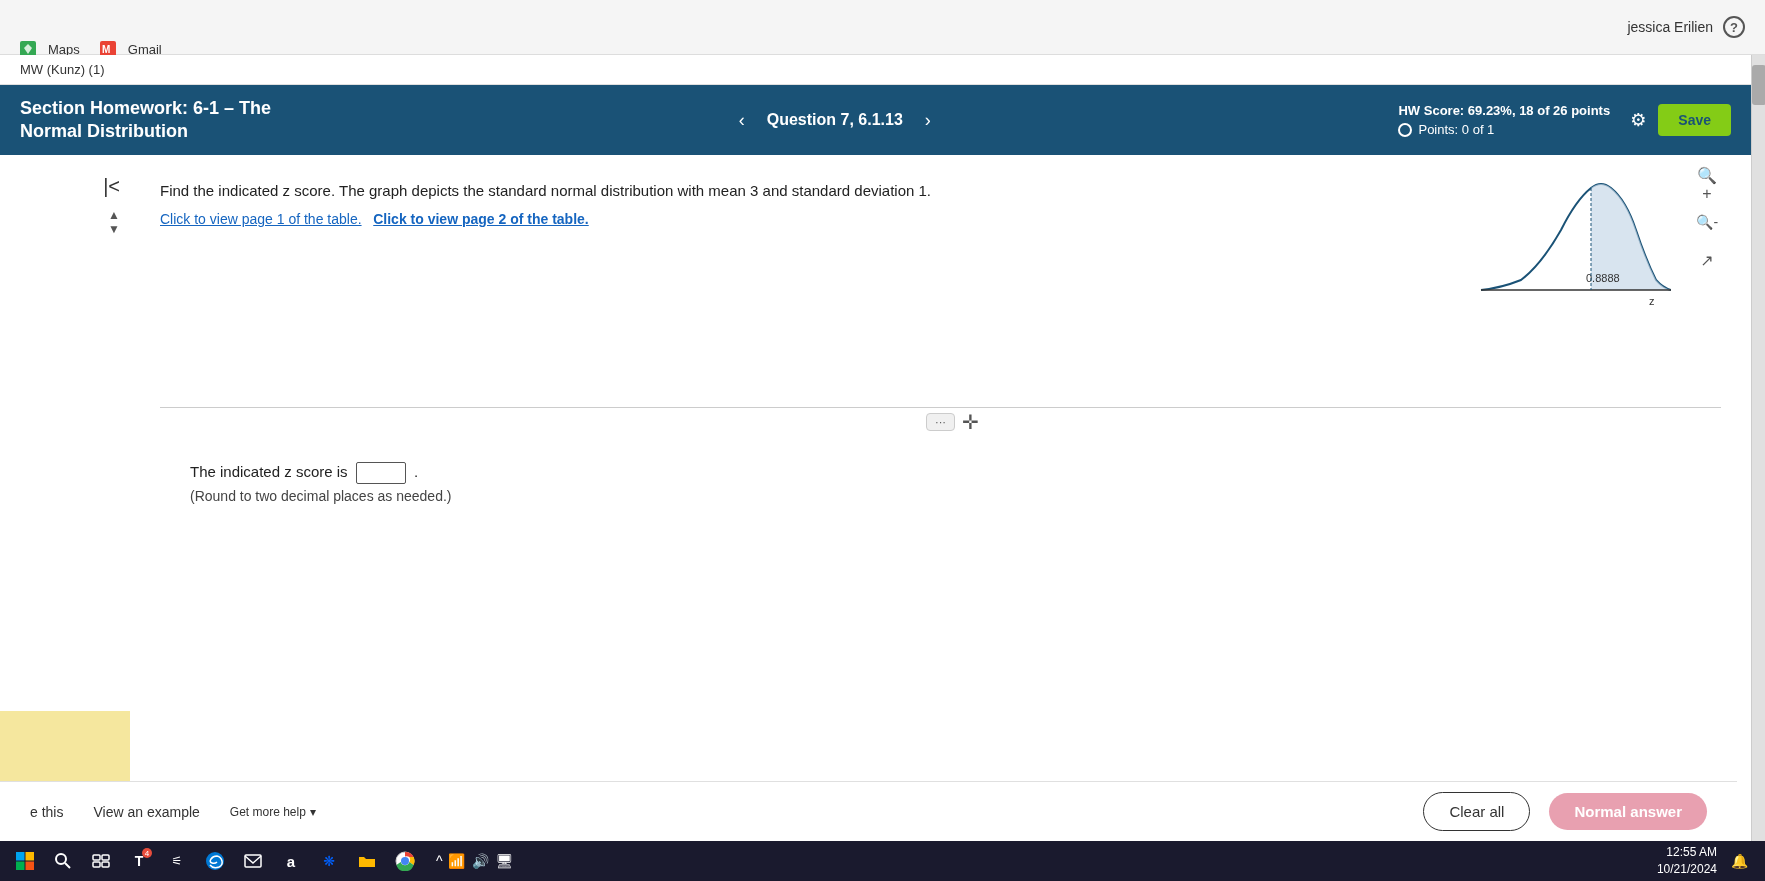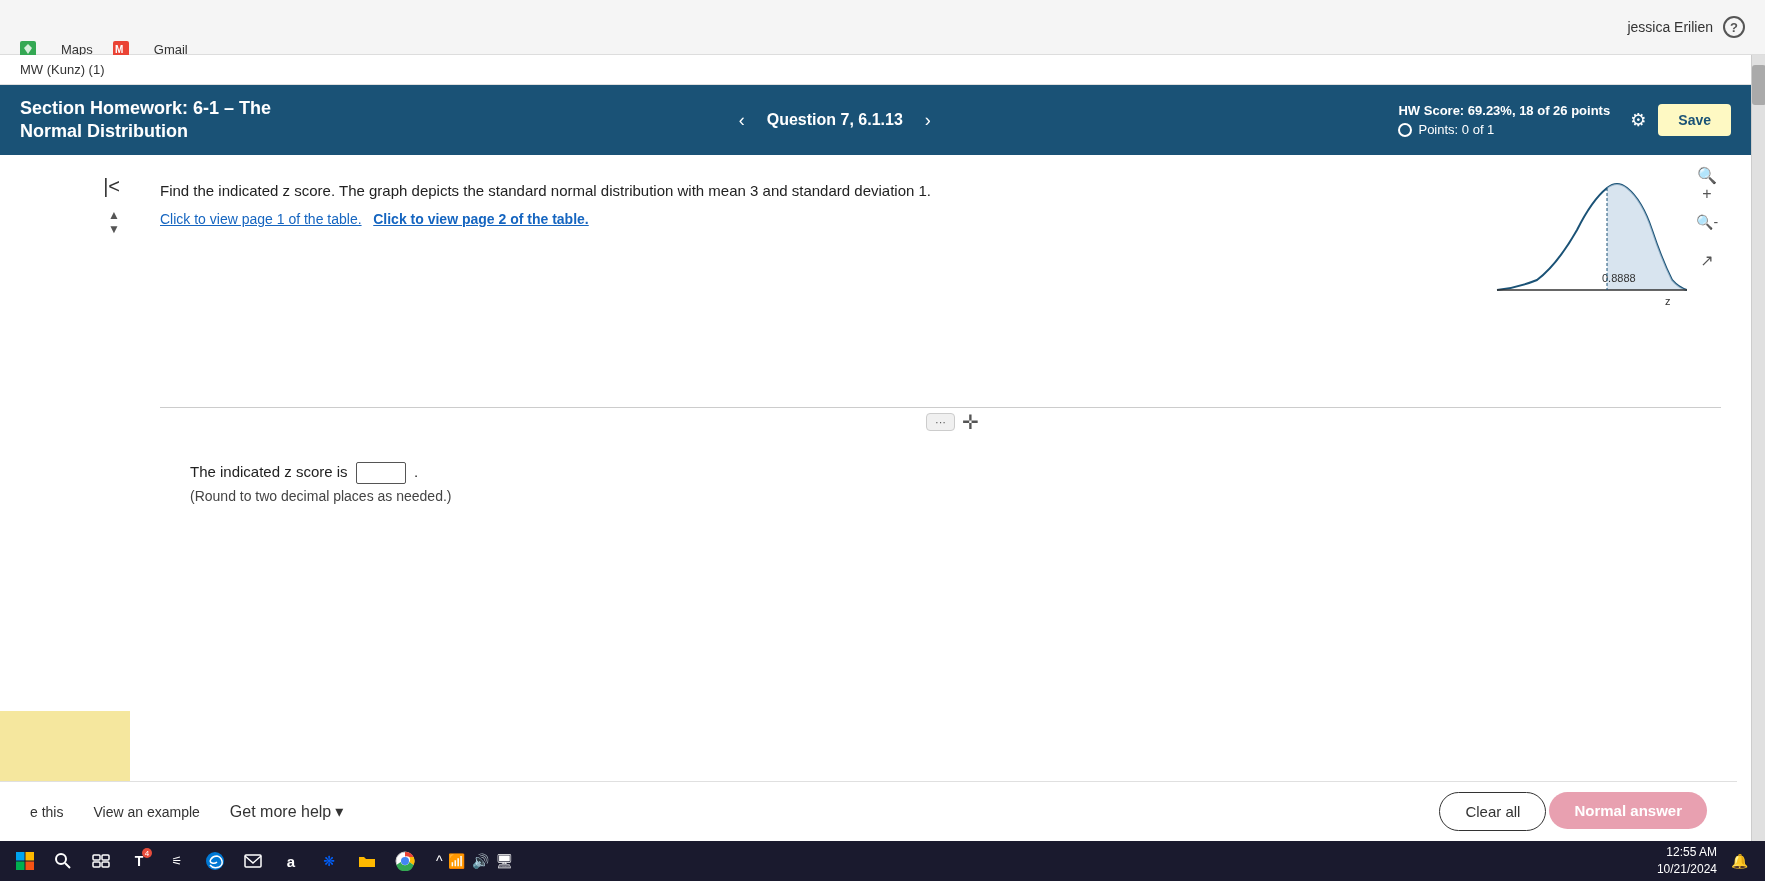--- a/index.html
+++ b/index.html
@@ -11,21 +11,21 @@
       top: 0; left: 0; right: 0;
       height: 55px;
       background: #f5f5f5;
       display: flex;
       align-items: center;
       padding: 0 20px;
       gap: 20px;
       border-bottom: 1px solid #ddd;
     }
     .browser-tab {
-      display: flex; align-items: center; gap: 25px;
+      display: flex; align-items: center; gap: 12px;
       font-size: 13px; color: #333;
       cursor: pointer;
       margin-top: 44px;
     }
     .browser-tab svg { width: 16px; height: 16px; }
     .user-info {
       margin-left: auto;
       display: flex; align-items: center; gap: 10px;
       font-size: 14px; color: #333;
     }
@@ -199,21 +199,21 @@
     .table-links a {
       color: #1565c0;
       text-decoration: underline;
       cursor: pointer;
     }
 
     
     .graph-container {
       position: absolute;
       top: 15px;
-      right: 64px;
+      right: 80px;
       width: 200px;
       height: 160px;
     }
     .graph-icons {
       position: absolute;
       right: 30px;
       top: 15px;
       display: flex;
       flex-direction: column;
       gap: 10px;
@@ -309,27 +309,27 @@
       gap: 30px;
     }
     .bottom-link {
       font-size: 14px;
       color: #333;
       cursor: pointer;
       text-decoration: none;
     }
     .get-more-help {
       display: flex; align-items: center; gap: 4px;
-      font-size: 16px; color: #333; cursor: pointer;
+      font-size: 12px; color: #333; cursor: pointer;
     }
     .bottom-actions {
       margin-left: auto;
       display: flex;
-      align-items: flex-start;
-      gap: 3px;
+      align-items: center;
+      gap: 19px;
     }
     .clear-all-btn {
       background: #fff;
       border: 1px solid #333;
       padding: 10px 25px;
       border-radius: 25px;
       font-size: 15px;
       cursor: pointer;
       color: #333;
     }
@@ -443,21 +443,21 @@
     </div>
     <div class="score-section">
       <div class="hw-score">HW Score: 69.23%, 18 of 26 points</div>
       <div class="score-points">
         <span class="radio-circle"></span>
         <span>Points: 0 of 1</span>
       </div>
     </div>
     <div class="header-icons">
       <button class="gear-btn">⚙</button>
-      <button class="save-btn" style="background:#fef9c3;color:#1a5276;">Save</button>
+      <button class="save-btn" style="background:#84cc16;color:#1a5276;">Save</button>
     </div>
   </div>
 
   <div class="question-area">
 
     <div class="left-sidebar">
       <button class="back-arrow-btn">|&lt;</button>
       <button class="scroll-up-btn" style="position:relative;right:auto;top:auto;">▲</button>
       <button class="scroll-down-btn" style="position:relative;right:auto;top:auto;">▼</button>
     </div>

